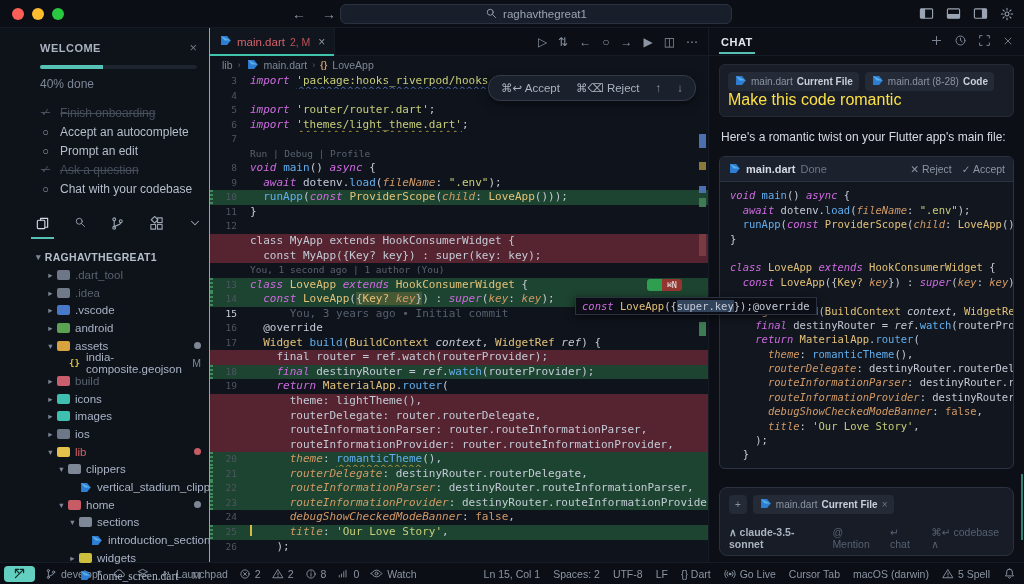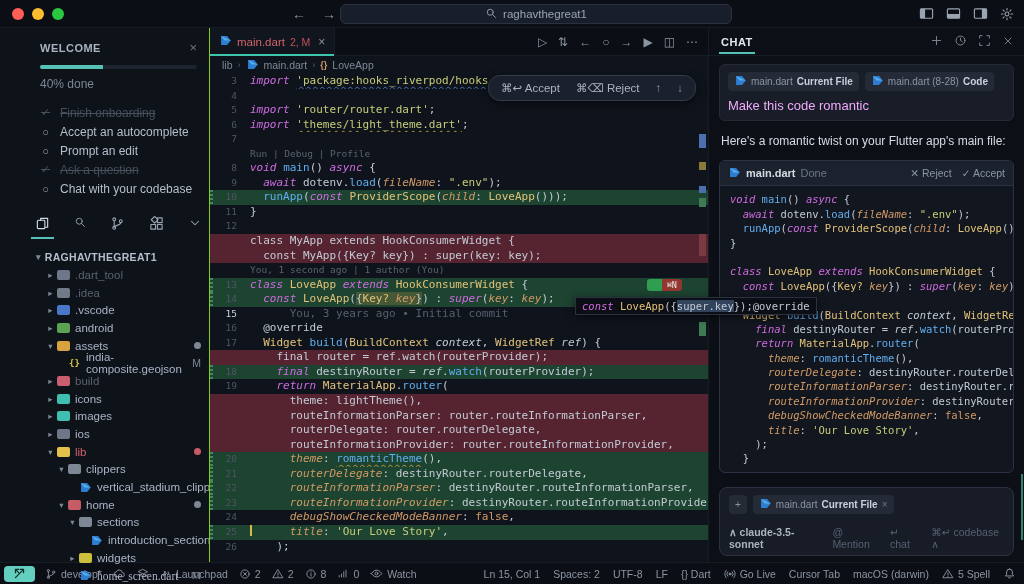--- a/index.html
+++ b/index.html
@@ -96,21 +96,21 @@
   .chat-tabs{height:28px;display:flex;align-items:center;padding:0 10px;border-bottom:1px solid #161c26;flex:none;}
   .chat-tab{font-size:11px;font-weight:bold;letter-spacing:.5px;color:#e3e8ef;position:relative;padding:6px 2px;}
   .chat-tab::after{content:"";position:absolute;left:0;right:0;bottom:0;height:2px;background:#56c2b6;}
   .chat-hicons{margin-left:auto;display:flex;gap:11px;color:#7d8796;align-items:center;}
   .chat-scroll{flex:1;overflow:hidden;padding:8px 10px 0 10px;}
   .user-card{background:#181d27;border:1px solid #242b37;border-radius:6px;padding:7px 8px;}
   .chiprow{display:flex;gap:6px;flex-wrap:wrap;}
   .chip{display:inline-flex;align-items:center;gap:4px;background:#242a36;border-radius:4px;padding:2px 6px;font-size:10px;color:#8b95a3;}
   .chip b{color:#c8d0dc;font-weight:bold;}
   .chip .chip-x{color:#6e7787;}
-  .user-msg{margin-top:7px;font-size:13px;color:#f0abfc;}
+  .user-msg{font-size:16px;color:#fde047;}
   .assist-text{padding:12px 2px 10px 2px;font-size:12px;color:#d5dbe5;line-height:1.45;}
   .code-card{border:1px solid #2b3342;border-radius:6px;overflow:hidden;background:#12161f;}
   .cc-head{height:25px;background:#1b212d;display:flex;align-items:center;gap:5px;padding:0 8px;font-size:11px;border-bottom:1px solid #2b3342;}
   .cc-file{color:#d5dbe5;font-weight:bold;}
   .cc-status{color:#6e7787;}
   .cc-actions{margin-left:auto;display:flex;gap:10px;color:#8b95a3;font-size:10.5px;}
   .cc-body{padding:6px 0 6px 10px;font-family:"DejaVu Sans Mono",monospace;font-size:10.5px;}
   .ccl{height:14.4px;line-height:14.4px;white-space:pre;overflow:hidden;color:#c3cad6;}
   .input-card{flex:none;margin:8px 10px 6px 10px;background:#171c26;border:1px solid #2a3140;border-radius:8px;padding:7px 9px 5px 9px;}
   .ic-placeholder{margin-top:8px;font-size:12.5px;color:#5d6675;}
@@ -406,22 +406,22 @@
           <div class="crow"><span class="gut"></span><span class="code"><span class="blame">You, 1 second ago | 1 author (You)</span></span></div>
           <div class="crow add"><span class="gut">13</span><span class="code"><span class="kw">class </span><span class="ty">LoveApp </span><span class="kw">extends </span><span class="ty">HookConsumerWidget </span><span class="code-pln">{</span></span><span class="nbadge"><span class="nb-g"></span><span class="nb-r">⌘N</span></span></div>
           <div class="crow add"><span class="gut">14</span><span class="code"><span class="code-pln">  </span><span class="kw">const </span><span class="ty">LoveApp</span><span class="code-pln">(</span><span class="hl">{</span><span class="ty hl">Key?</span><span class="hl"> </span><span class="pr hl">key</span><span class="hl">}</span><span class="code-pln">) : </span><span class="kw">super</span><span class="code-pln">(</span><span class="pr">key</span><span class="code-pln">: </span><span class="pr">key</span><span class="code-pln">);</span></span></div>
           <div class="crow"><span class="gut act">15</span><span class="code"><span class="ghost">      You, 3 years ago • Initial commit</span></span></div>
           <div class="crow"><span class="gut">16</span><span class="code"><span class="code-pln">  @override</span></span></div>
           <div class="crow"><span class="gut">17</span><span class="code"><span class="code-pln">  </span><span class="ty">Widget </span><span class="fn">build</span><span class="code-pln">(</span><span class="ty">BuildContext </span><span class="it">context</span><span class="code-pln">, </span><span class="ty">WidgetRef </span><span class="it">ref</span><span class="code-pln">) {</span></span></div>
           <div class="crow del"><span class="gut"></span><span class="code"><span class="code-pln">    final router = ref.watch(routerProvider);</span></span></div>
           <div class="crow add"><span class="gut">18</span><span class="code"><span class="code-pln">    </span><span class="kw">final </span><span class="code-pln">destinyRouter = </span><span class="it">ref</span><span class="code-pln">.</span><span class="fn">watch</span><span class="code-pln">(routerProvider);</span></span></div>
           <div class="crow"><span class="gut">19</span><span class="code"><span class="code-pln">    </span><span class="kw">return </span><span class="ty">MaterialApp</span><span class="code-pln">.</span><span class="fn">router</span><span class="code-pln">(</span></span></div>
           <div class="crow del"><span class="gut"></span><span class="code"><span class="code-pln">      theme: lightTheme(),</span></span></div>
+          <div class="crow del"><span class="gut"></span><span class="code"><span class="code-pln">      routerDelegate: router.routerDelegate,</span></span></div>
           <div class="crow del"><span class="gut"></span><span class="code"><span class="code-pln">      routeInformationParser: router.routeInformationParser,</span></span></div>
-          <div class="crow del"><span class="gut"></span><span class="code"><span class="code-pln">      routerDelegate: router.routerDelegate,</span></span></div>
           <div class="crow del"><span class="gut"></span><span class="code"><span class="code-pln">      routeInformationProvider: router.routeInformationProvider,</span></span></div>
           <div class="crow add"><span class="gut">20</span><span class="code"><span class="code-pln">      </span><span class="pr">theme</span><span class="code-pln">: </span><span class="fn sqy">romanticTheme</span><span class="code-pln">(),</span></span></div>
           <div class="crow add"><span class="gut">21</span><span class="code"><span class="code-pln">      </span><span class="pr">routerDelegate</span><span class="code-pln">: destinyRouter.routerDelegate,</span></span></div>
           <div class="crow add"><span class="gut">22</span><span class="code"><span class="code-pln">      </span><span class="pr">routeInformationParser</span><span class="code-pln">: destinyRouter.routeInformationParser,</span></span></div>
           <div class="crow add"><span class="gut">23</span><span class="code"><span class="code-pln">      </span><span class="pr">routeInformationProvider</span><span class="code-pln">: destinyRouter.routeInformationProvider,</span></span></div>
           <div class="crow"><span class="gut">24</span><span class="code"><span class="code-pln">      </span><span class="pr">debugShowCheckedModeBanner</span><span class="code-pln">: </span><span class="num">false</span><span class="code-pln">,</span></span></div>
           <div class="crow add"><span class="gut">25</span><span class="code"><span class="cur"></span><span class="code-pln">      </span><span class="pr">title</span><span class="code-pln">: </span><span class="str">'Our Love Story'</span><span class="code-pln">,</span></span></div>
           <div class="crow"><span class="gut">26</span><span class="code"><span class="code-pln">    );</span></span></div>
         </div>
       <div class="acceptbar">

